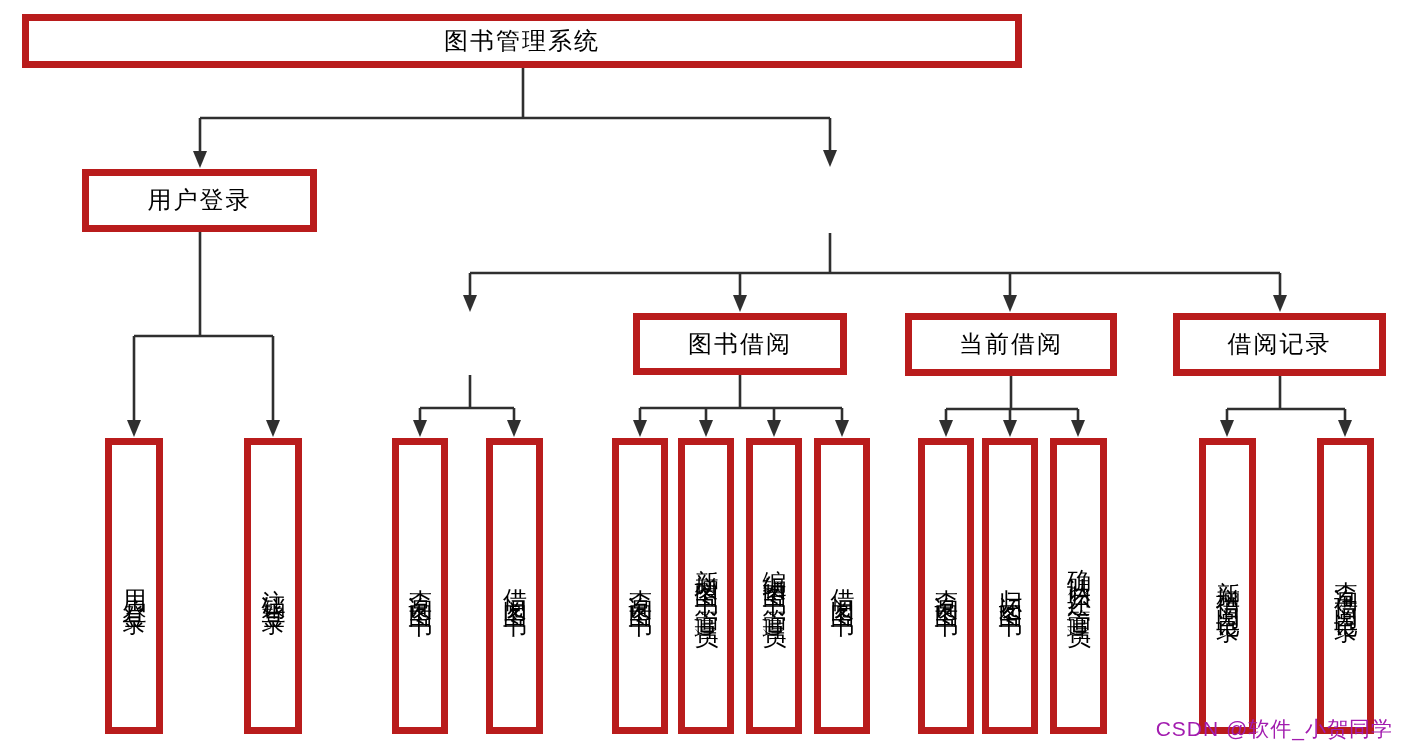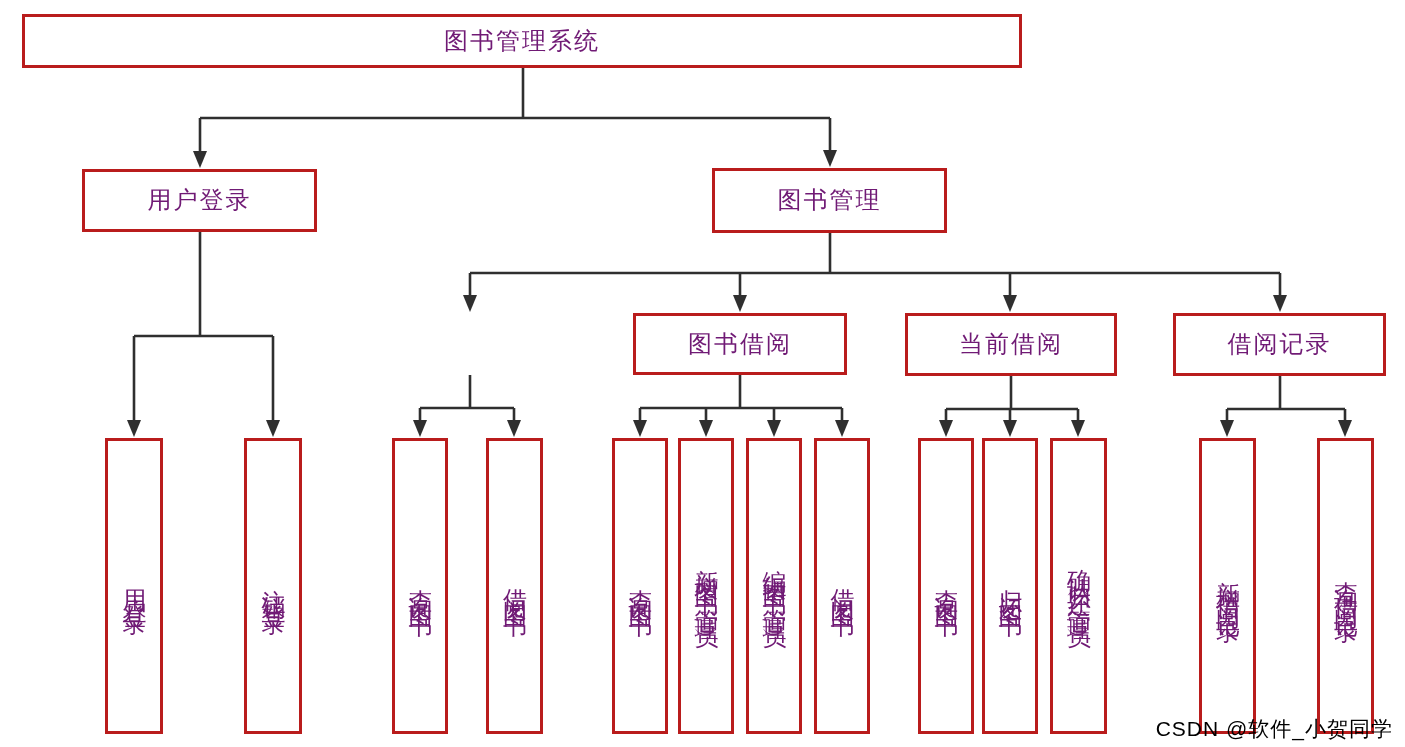--- a/index.html
+++ b/index.html
@@ -19,44 +19,44 @@
     position: absolute;
     left: 0;
     top: 0;
     width: 1405px;
     height: 747px;
     pointer-events: none;
   }
   .node {
     position: absolute;
     box-sizing: border-box;
-    border: 3px solid #b91c1c;
+    border: 7px solid #b91c1c;
     background: #ffffff;
-    color: #701a75;
+    color: #000000;
     display: flex;
     align-items: center;
     justify-content: center;
     font-size: 24px;
     letter-spacing: 2px;
     text-align: center;
     line-height: 1.2;
   }
   .leaf {
     writing-mode: vertical-rl;
     text-orientation: mixed;
     letter-spacing: 8px;
     font-size: 24px;
     padding: 6px 0;
   }
   .watermark {
     position: absolute;
     right: 12px;
     bottom: 4px;
     font-size: 21px;
-    color: #000000;
+    color: #a21caf;
     letter-spacing: 1px;
     white-space: nowrap;
     z-index: 5;
   }
 </style>
 </head>
 <body>
 
 <div id="canvas">
 
@@ -122,21 +122,20 @@
       <polygon points="1003,420 1017,420 1010,437"></polygon>
       <polygon points="1071,420 1085,420 1078,437"></polygon>
       <polygon points="1220,420 1234,420 1227,437"></polygon>
       <polygon points="1338,420 1352,420 1345,437"></polygon>
     </g>
   </svg>
 
   <div class="node" style="left:22px;top:14px;width:1000px;height:54px">图书管理系统</div>
 
   <div class="node" style="left:82px;top:169px;width:235px;height:63px">用户登录</div>
-  <div class="node" style="left:712px;top:168px;width:235px;height:65px">图书管理</div>
 
   <div class="node" style="left:905px;top:313px;width:212px;height:63px">当前借阅</div>
   <div class="node" style="left:633px;top:313px;width:214px;height:62px">图书借阅</div>
   <div class="node" style="left:1173px;top:313px;width:213px;height:63px">借阅记录</div>
 
   <div class="node leaf" style="left:105px;top:438px;width:58px;height:296px">用户登录</div>
   <div class="node leaf" style="left:244px;top:438px;width:58px;height:296px">注销登录</div>
   <div class="node leaf" style="left:392px;top:438px;width:56px;height:296px">查询图书</div>
   <div class="node leaf" style="left:486px;top:438px;width:57px;height:296px">借阅图书</div>
   <div class="node leaf" style="left:612px;top:438px;width:56px;height:296px">查询图书</div>

